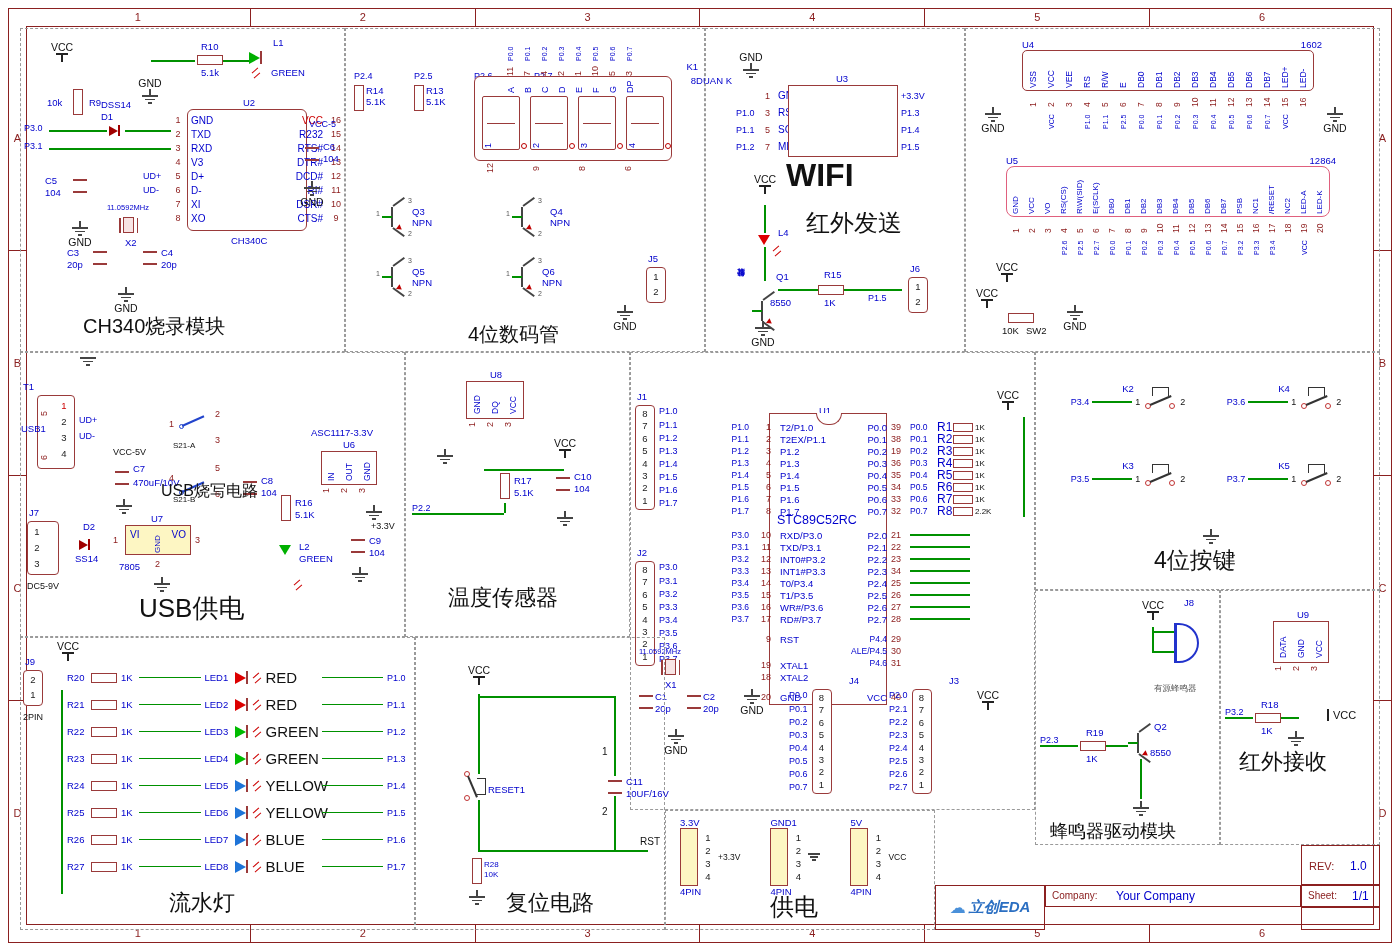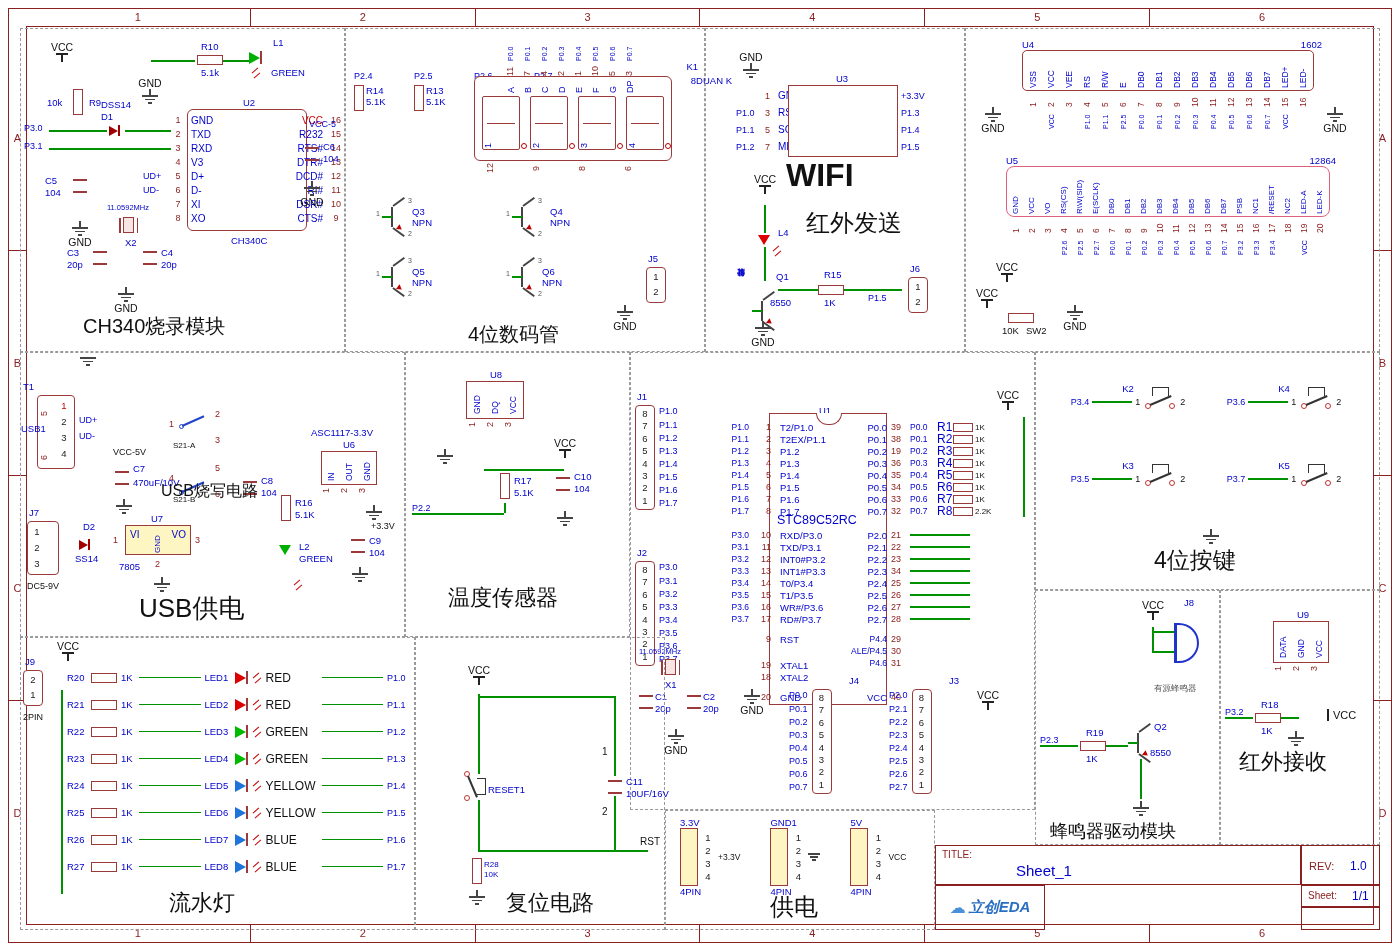--- a/index.html
+++ b/index.html
@@ -107,21 +107,21 @@
   .swg .capr{position:absolute;left:9px;top:-7px;width:15px;height:8px;border:1.4px solid #333;border-bottom:none;}
   .swb{position:relative;width:30px;height:12px;}
   .swb .lv{position:absolute;left:3px;top:8px;width:24px;height:1.7px;background:#2244cc;transform:rotate(-24deg);transform-origin:left;}
   .swb .c1{position:absolute;left:0;top:7px;width:3px;height:3px;border:1px solid #2244cc;border-radius:50%;}
   .buzzd{width:20px;height:36px;border:2.4px solid #2233cc;border-left:3.5px solid #2233cc;border-radius:0 20px 20px 0;}
   .keycell{display:flex;flex-direction:column;align-items:center;}
   .keyrow{display:flex;align-items:center;gap:3px;}
   .kwire{width:40px;height:1.5px;background:#009100;}
   .lrow{display:flex;align-items:center;height:27px;gap:4px;}
   .lwire{flex:1;height:1.5px;background:#009100;min-width:8px;}
-  .lr-col{font-size:12px;width:52px;}
+  .lr-col{font-size:15px;width:52px;}
   .pconn{display:flex;flex-direction:column;}
   .pbox{width:16px;height:56px;background:#fdf6c3;border:1.2px solid #9a3a3a;}
   .ppins{display:flex;flex-direction:column;justify-content:space-around;}
   .ppins .jnum{line-height:13px;}
   .gnd-mini i{display:block;background:#444;margin:0 auto;}
   
   .tb-cell{position:absolute;border:1px solid #8b2020;box-sizing:border-box;}
   .tb-lab{color:#8b2020;font-size:10px;}
   .tb-val{color:#0000cc;}
   .logo-txt{color:#2b6fc2;font-weight:bold;font-style:italic;font-size:15px;}
@@ -1888,31 +1888,31 @@
     <div class="gndw" style="left:58px;top:140px">
         <i class="g0"></i>
         <i class="g1"></i>
         <i class="g2"></i>
         <i class="g3"></i>
       </div>
     <span class="mtitle" style="left:18px;top:156px;font-size:22px">红外接收</span>
   </div>
 
   <div class="abs" style="left:935px;top:845px;width:445px;height:85px">
-    <div class="tb-cell" style="left:0;top:0;width:366px;height:40px">
-      <span class="tb-lab abs" style="left:6px;top:3px">TITLE:</span>
-      <span class="tb-val abs" style="left:80px;top:16px;font-size:15px">Sheet_1</span>
-    </div>
     <div class="tb-cell" style="left:366px;top:0;width:79px;height:40px">
       <span class="tb-lab abs" style="left:7px;top:14px;font-size:11px">REV:</span>
       <span class="tb-val abs" style="left:48px;top:13px;font-size:12px">1.0</span>
     </div>
     <div class="tb-cell" style="left:0;top:40px;width:110px;height:45px;display:flex;align-items:center;justify-content:center;gap:3px">
       <span class="cloud">☁</span>
       <span class="logo-txt">立创EDA</span>
     </div>
+    <div class="tb-cell" style="left:110px;top:40px;width:256px;height:22px">
+      <span class="tb-lab abs" style="left:6px;top:4px">Company:</span>
+      <span class="tb-val abs" style="left:70px;top:3px;font-size:12px">Your Company</span>
+    </div>
     <div class="tb-cell" style="left:366px;top:40px;width:79px;height:22px">
       <span class="tb-lab abs" style="left:6px;top:4px">Sheet:</span>
       <span class="tb-val abs" style="left:50px;top:3px;font-size:12px">1/1</span>
     </div>
     <div class="tb-cell" style="left:366px;top:62px;width:79px;height:23px"></div>
   </div>
 </div>
 
 </body></html>

